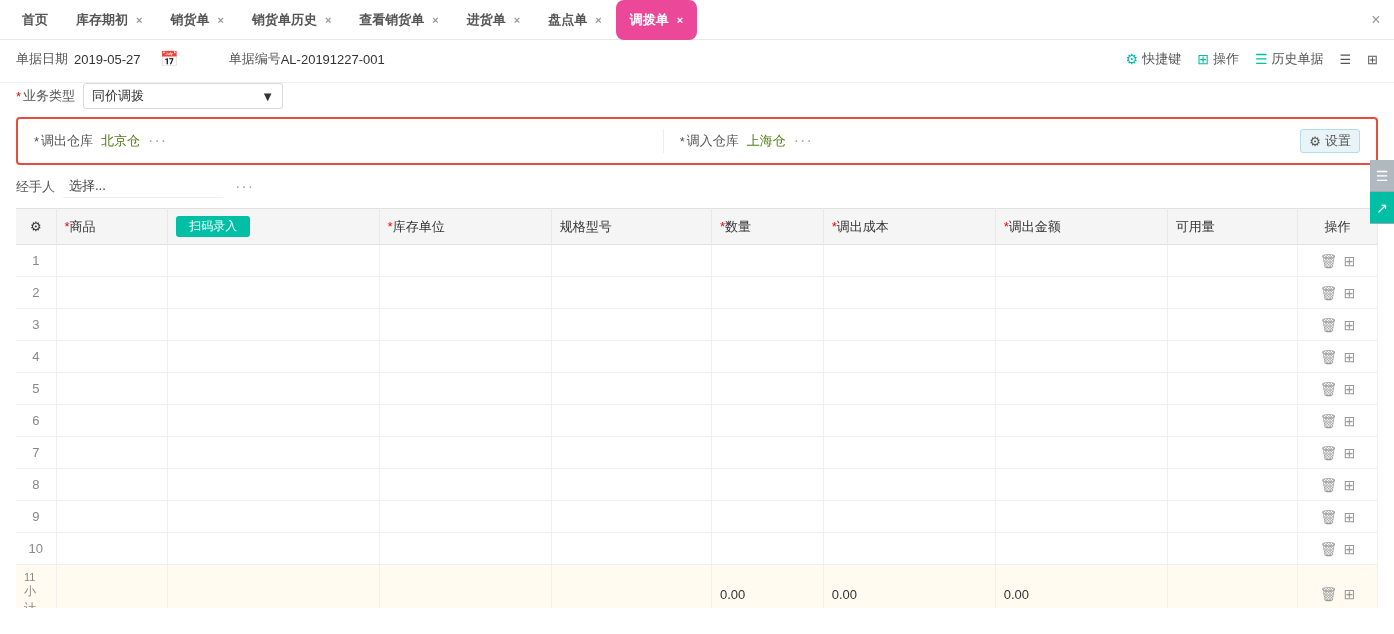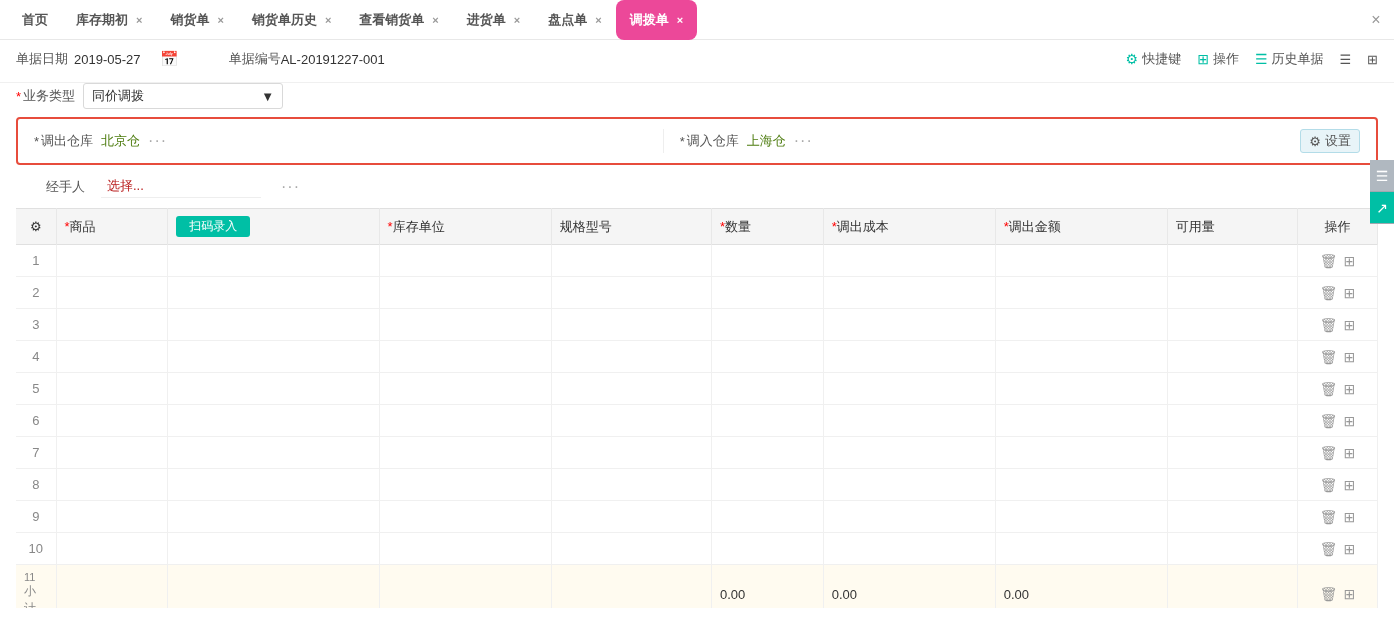--- a/index.html
+++ b/index.html
@@ -179,27 +179,26 @@
       padding: 3px 8px;
       min-width: 200px;
       cursor: pointer;
       color: #333;
       background: #fff;
       justify-content: space-between;
     }
     .handler-row {
       display: flex;
       align-items: center;
-      gap: 16px;
+      gap: 8px;
       padding: 0 16px;
       margin-bottom: 10px;
-      margin-left: 30px;
     }
     .handler-input {
-      color: #b91c1c;
+      color: #404040;
       border-bottom: 1px solid #eee;
       padding: 2px 6px;
       min-width: 160px;
     }
 
     
     .table-container {
       padding: 0 16px;
       overflow: auto;
       max-height: 400px;

